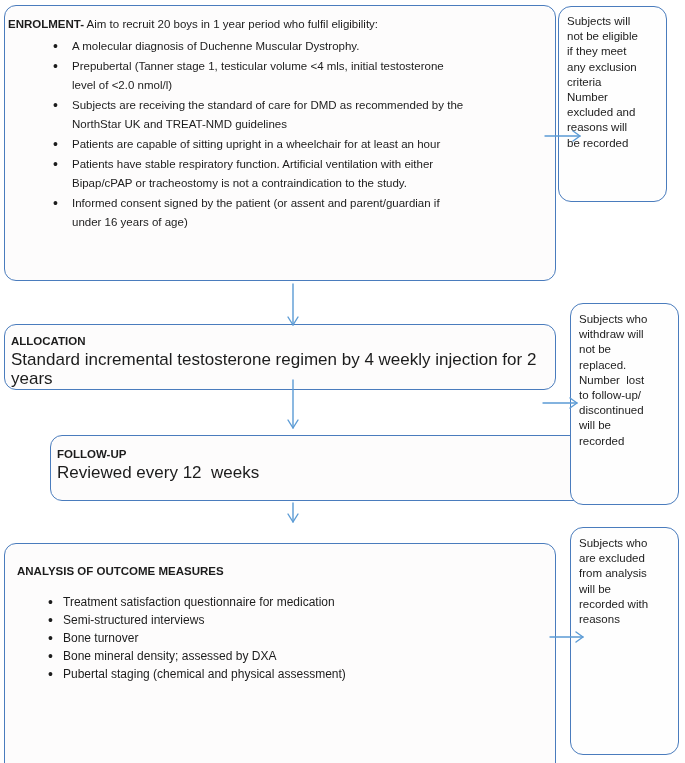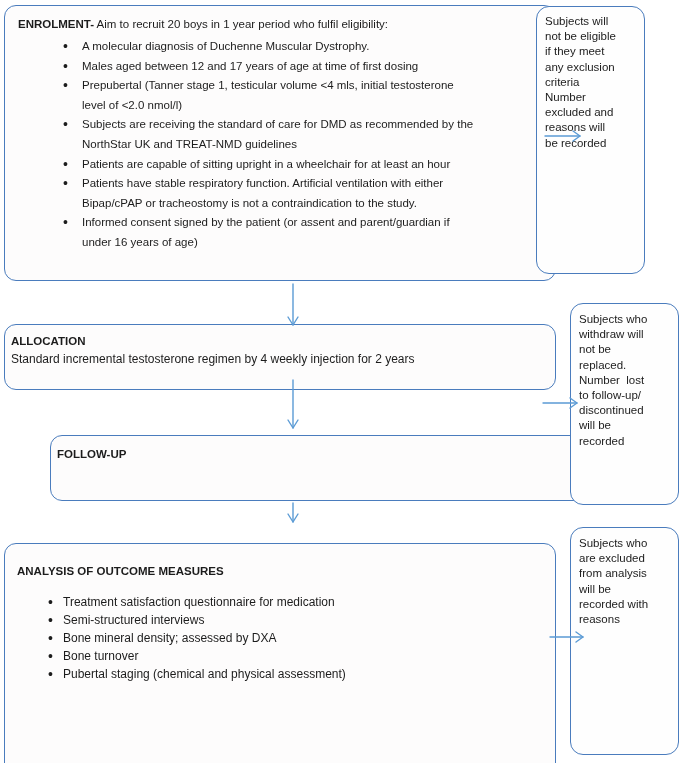--- a/index.html
+++ b/index.html
@@ -20,84 +20,84 @@
   }
   .sidebox{
     position:absolute;
     border:1.5px solid #4a7cbd;
     border-radius:13px;
     background:#fefefe;
     box-sizing:border-box;
   }
   .box-title{font-weight:bold;font-size:11.5px;line-height:18px;}
   .title-rest{font-weight:normal;}
-  .box-body{font-size:12px;line-height:19px;white-space:pre-wrap;}
+  .box-body{font-size:17px;line-height:19px;white-space:pre-wrap;}
   
-  #box-enrolment{left:4px;top:5px;width:552px;height:276px;padding:9px 13px;}
+  #box-enrolment{left:4px;top:5px;width:552px;height:276px;padding:9px 3px;}
   #box-enrolment ul{margin:4px 0 2px 0;padding:0 0 0 43px;list-style:none;}
   #box-enrolment li{position:relative;padding-left:21px;font-size:11.5px;line-height:19.6px;white-space:pre-wrap;}
   
   #box-analysis{left:4px;top:543px;width:552px;height:232px;padding:18px 12px 6px 12px;}
   #box-analysis ul{margin:13px 0 0 0;padding:0 0 0 29px;list-style:none;}
   #box-analysis li{position:relative;padding-left:17px;font-size:12px;line-height:18px;white-space:pre-wrap;}
   li::before{
     content:"\2022";
     position:absolute;left:2px;top:0;
     font-size:14px;
   }
   
   #box-allocation{left:4px;top:307px;width:552px;height:66px;padding:7px 8px 6px 6px;margin-top:17px;}
   #box-followup{left:4px;top:435px;width:552px;height:66px;padding:9px 8px 6px 6px;margin-left:46px;}
   
-  #note-1{left:536px;top:6px;width:109px;height:268px;padding:7px 6px 6px 8px;}
+  #note-1{left:558px;top:6px;width:109px;height:196px;padding:7px 6px 6px 8px;}
   #note-2{left:570px;top:303px;width:109px;height:202px;padding:8px 6px 6px 8px;}
   #note-3{left:570px;top:527px;width:109px;height:228px;padding:8px 6px 6px 8px;}
   .note-text{font-size:11.5px;line-height:15.2px;white-space:pre-wrap;}
   
   #arrows{position:absolute;left:0;top:0;width:685px;height:763px;pointer-events:none;}
   .arrow{stroke:#5b9bd5;stroke-width:1.4;fill:none;stroke-linecap:round;stroke-linejoin:round;}
 </style>
 </head>
 <body>
 
 <div id="canvas">
 
   <div class="fbox" id="box-enrolment">
     <div class="box-title"><span>ENROLMENT-</span><span class="title-rest"> Aim to recruit 20 boys in 1 year period who fulfil eligibility:</span></div>
     <ul>
       <li>A molecular diagnosis of Duchenne Muscular Dystrophy.</li>
-      <li>Males aged between 12 and 17 years of age at time of first dosing</li>
       <li>Prepubertal (Tanner stage 1, testicular volume &lt;4 mls, initial testosterone
 level of &lt;2.0 nmol/l)</li>
       <li>Subjects are receiving the standard of care for DMD as recommended by the
 NorthStar UK and TREAT-NMD guidelines</li>
       <li>Patients are capable of sitting upright in a wheelchair for at least an hour</li>
       <li>Patients have stable respiratory function. Artificial ventilation with either
 Bipap/cPAP or tracheostomy is not a contraindication to the study.</li>
       <li>Informed consent signed by the patient (or assent and parent/guardian if
 under 16 years of age)</li>
     </ul>
   </div>
 
   <div class="fbox" id="box-allocation">
     <div class="box-title">ALLOCATION</div>
     <div class="box-body">Standard incremental testosterone regimen by 4 weekly injection for 2 years</div>
   </div>
 
   <div class="fbox" id="box-followup">
     <div class="box-title">FOLLOW-UP</div>
+    <div class="box-body">Reviewed every 12  weeks</div>
   </div>
 
   <div class="fbox" id="box-analysis">
     <div class="box-title">ANALYSIS OF OUTCOME MEASURES</div>
     <ul>
       <li>Treatment satisfaction questionnaire for medication</li>
       <li>Semi-structured interviews</li>
+      <li>Bone turnover</li>
       <li>Bone mineral density; assessed by DXA</li>
-      <li>Bone turnover</li>
       <li>Pubertal staging (chemical and physical assessment)</li>
     </ul>
   </div>
 
   <div class="sidebox" id="note-1">
     <div class="note-text">Subjects will
 not be eligible
 if they meet
 any exclusion
 criteria

